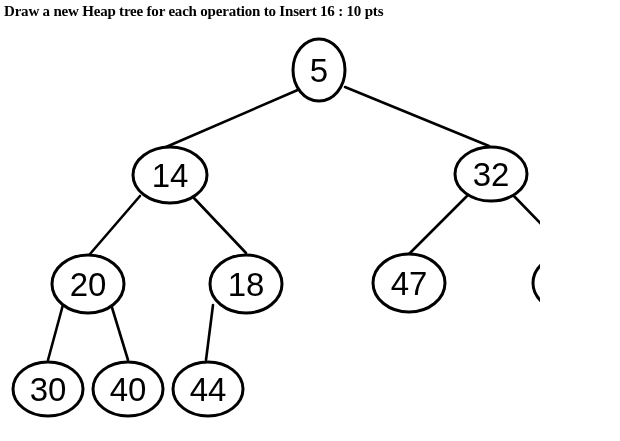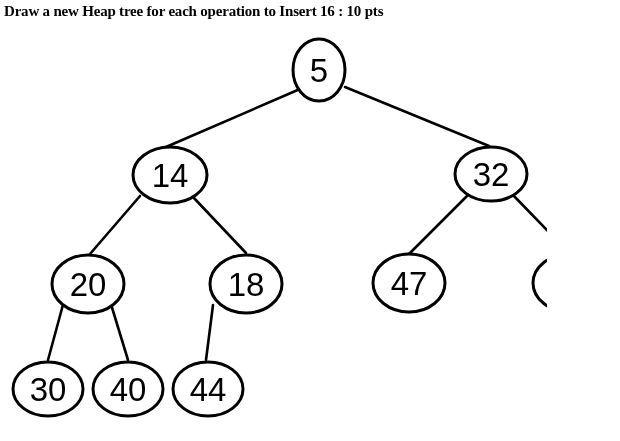--- a/index.html
+++ b/index.html
@@ -6,21 +6,20 @@
     margin: 0;
     padding: 0;
     background: #ffffff;
   }
   .page {
     position: relative;
     width: 540px;
     height: 441px;
     background: #ffffff;
     overflow: hidden;
-    padding-left: 7px;
   }
   .title {
     position: absolute;
     left: 4px;
     top: 3px;
     margin: 0;
     font-family: "Liberation Serif", serif;
     font-weight: bold;
     font-size: 15px;
     letter-spacing: -0.2px;

